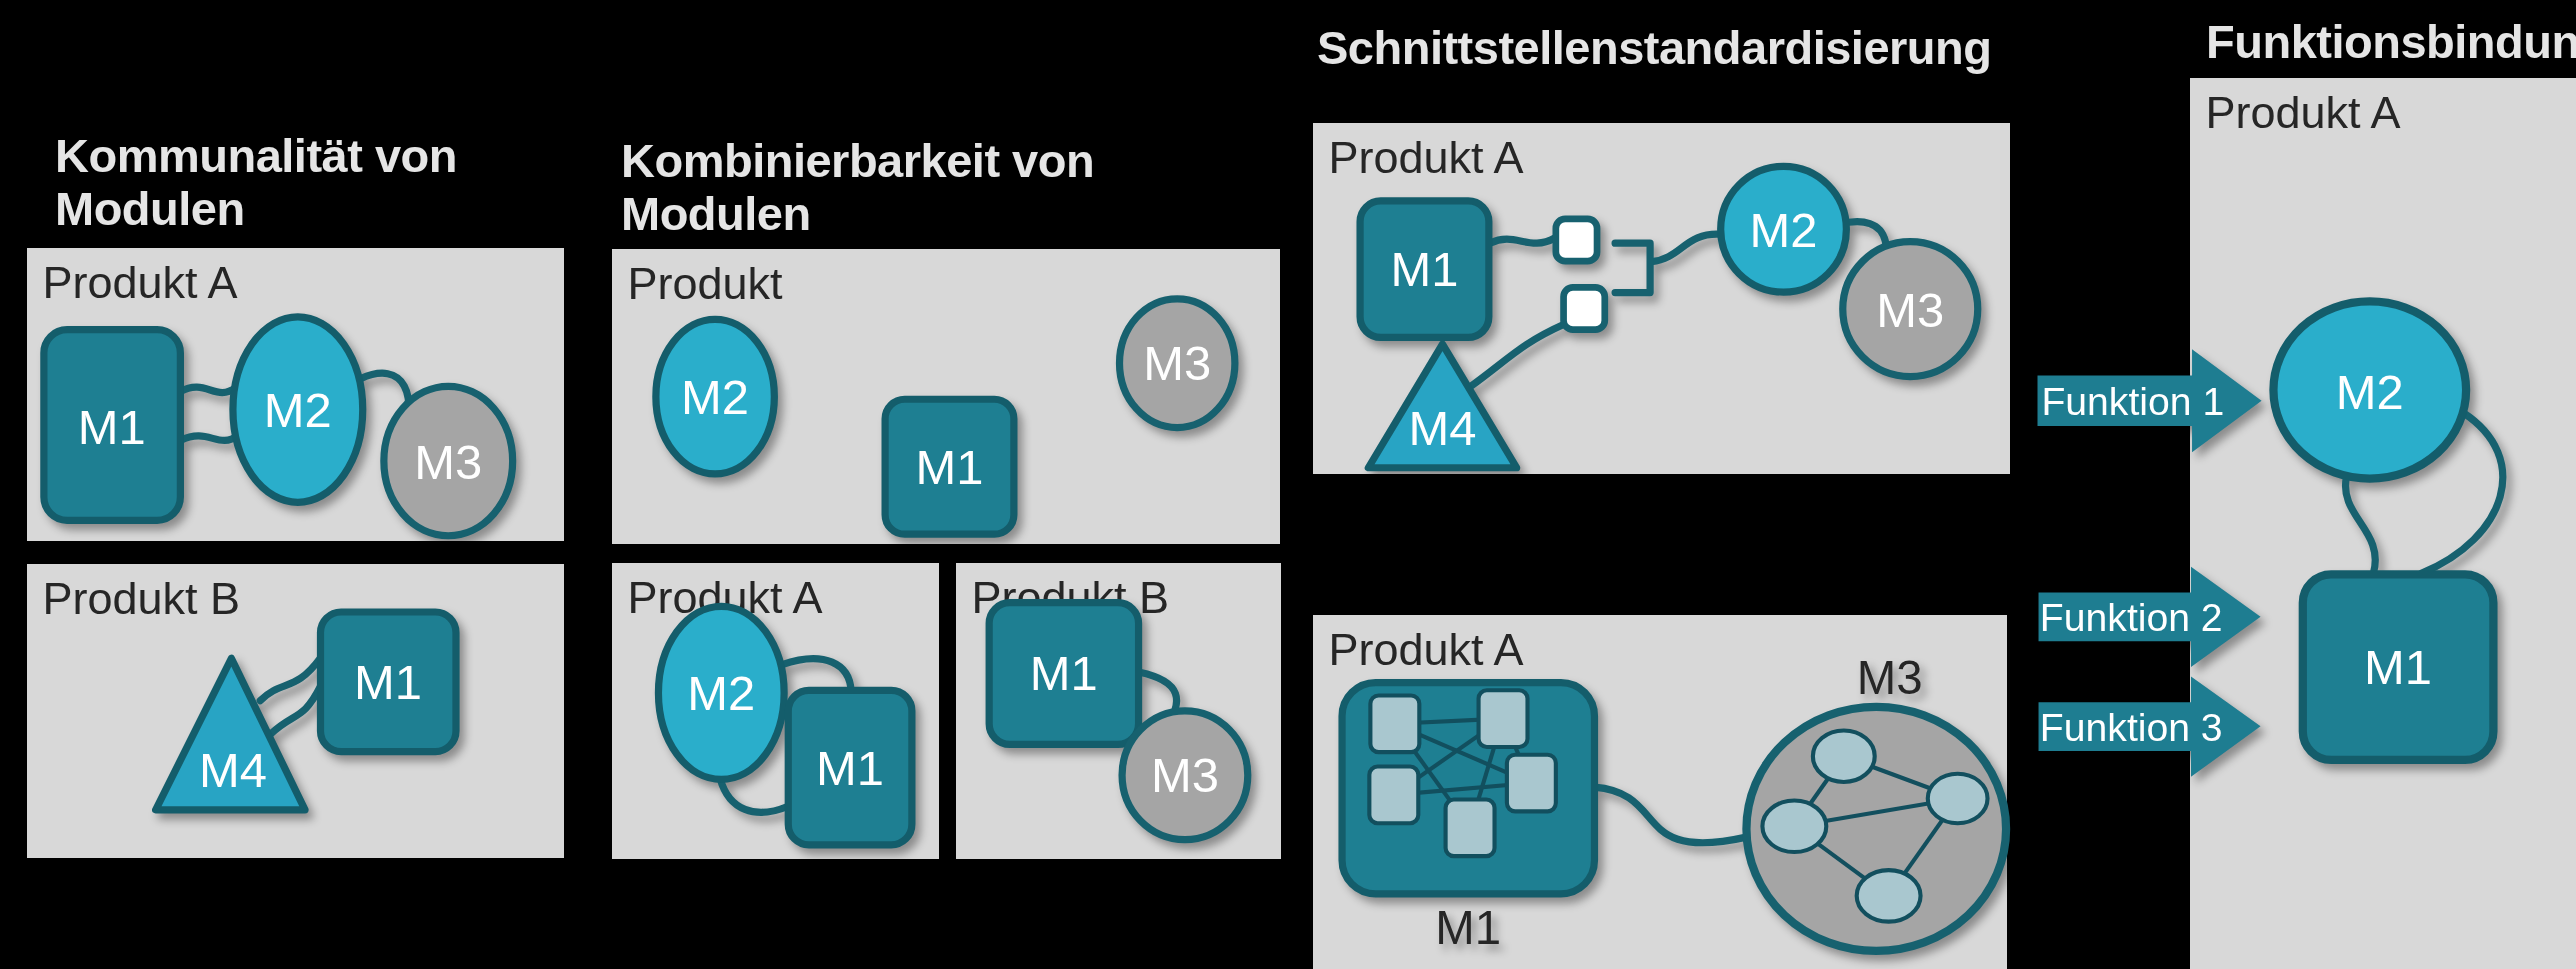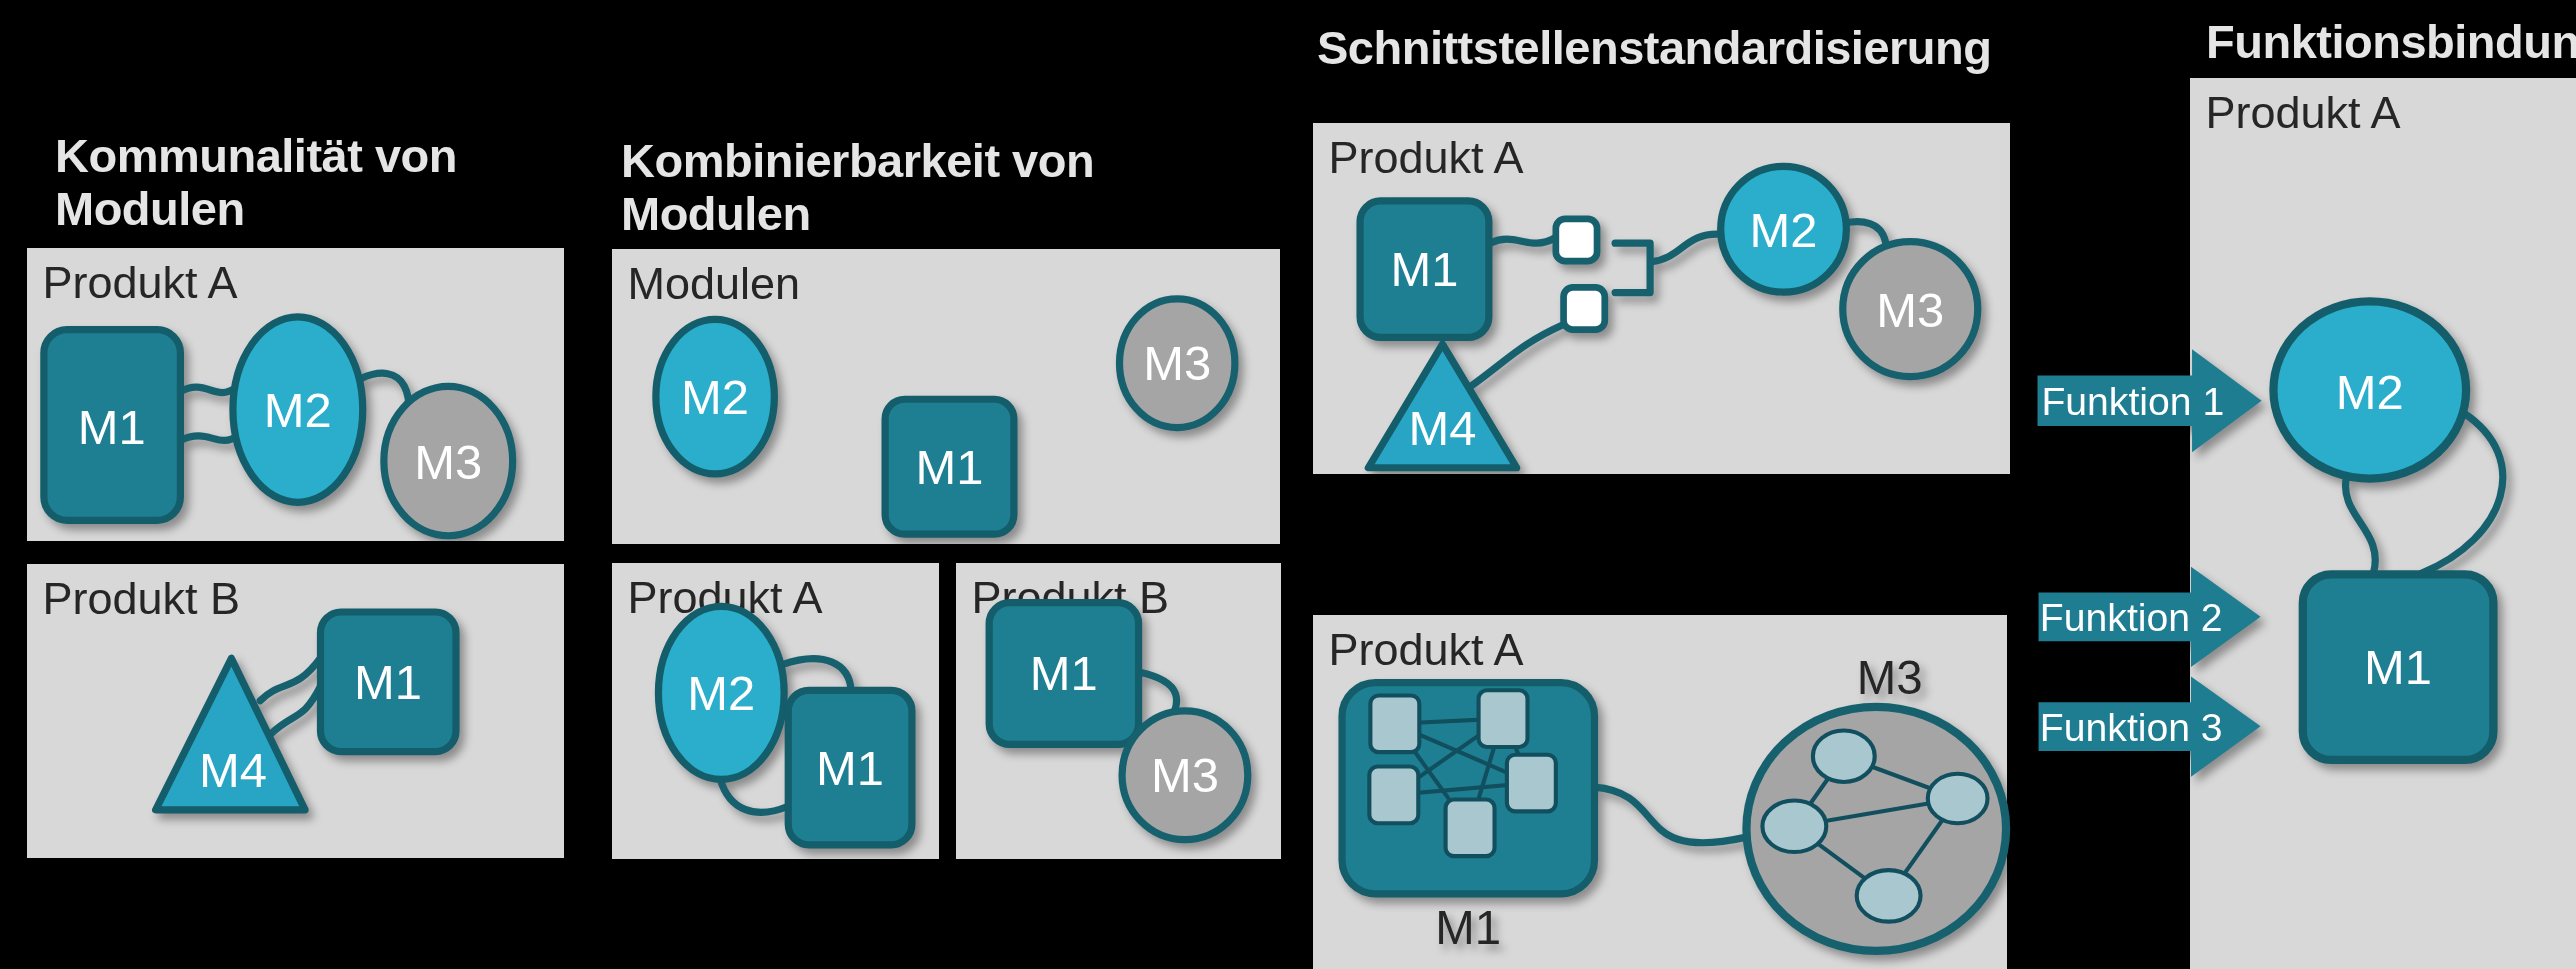--- a/index.html
+++ b/index.html
@@ -29,21 +29,21 @@
   <div class="title nowrap" style="left:1317px;top:21.6px;">Schnittstellenstandardisierung</div>
   <div class="title nowrap" style="left:2206px;top:15.5px;">Funktionsbindung</div>
 
   <div class="panel" style="left:27px;top:248px;width:537px;height:293px;">
     <div class="panel-label">Produkt A</div>
   </div>
   <div class="panel" style="left:27px;top:564px;width:537px;height:294px;">
     <div class="panel-label">Produkt B</div>
   </div>
   <div class="panel" style="left:612px;top:249px;width:668px;height:295px;">
-    <div class="panel-label">Modulen</div>
+    <div class="panel-label">Produkt</div>
   </div>
   <div class="panel" style="left:612px;top:563px;width:327px;height:296px;">
     <div class="panel-label">Produkt A</div>
   </div>
   <div class="panel" style="left:956px;top:563px;width:325px;height:296px;">
     <div class="panel-label">Produkt B</div>
   </div>
   <div class="panel" style="left:1313px;top:123px;width:697px;height:351px;">
     <div class="panel-label">Produkt A</div>
   </div>

